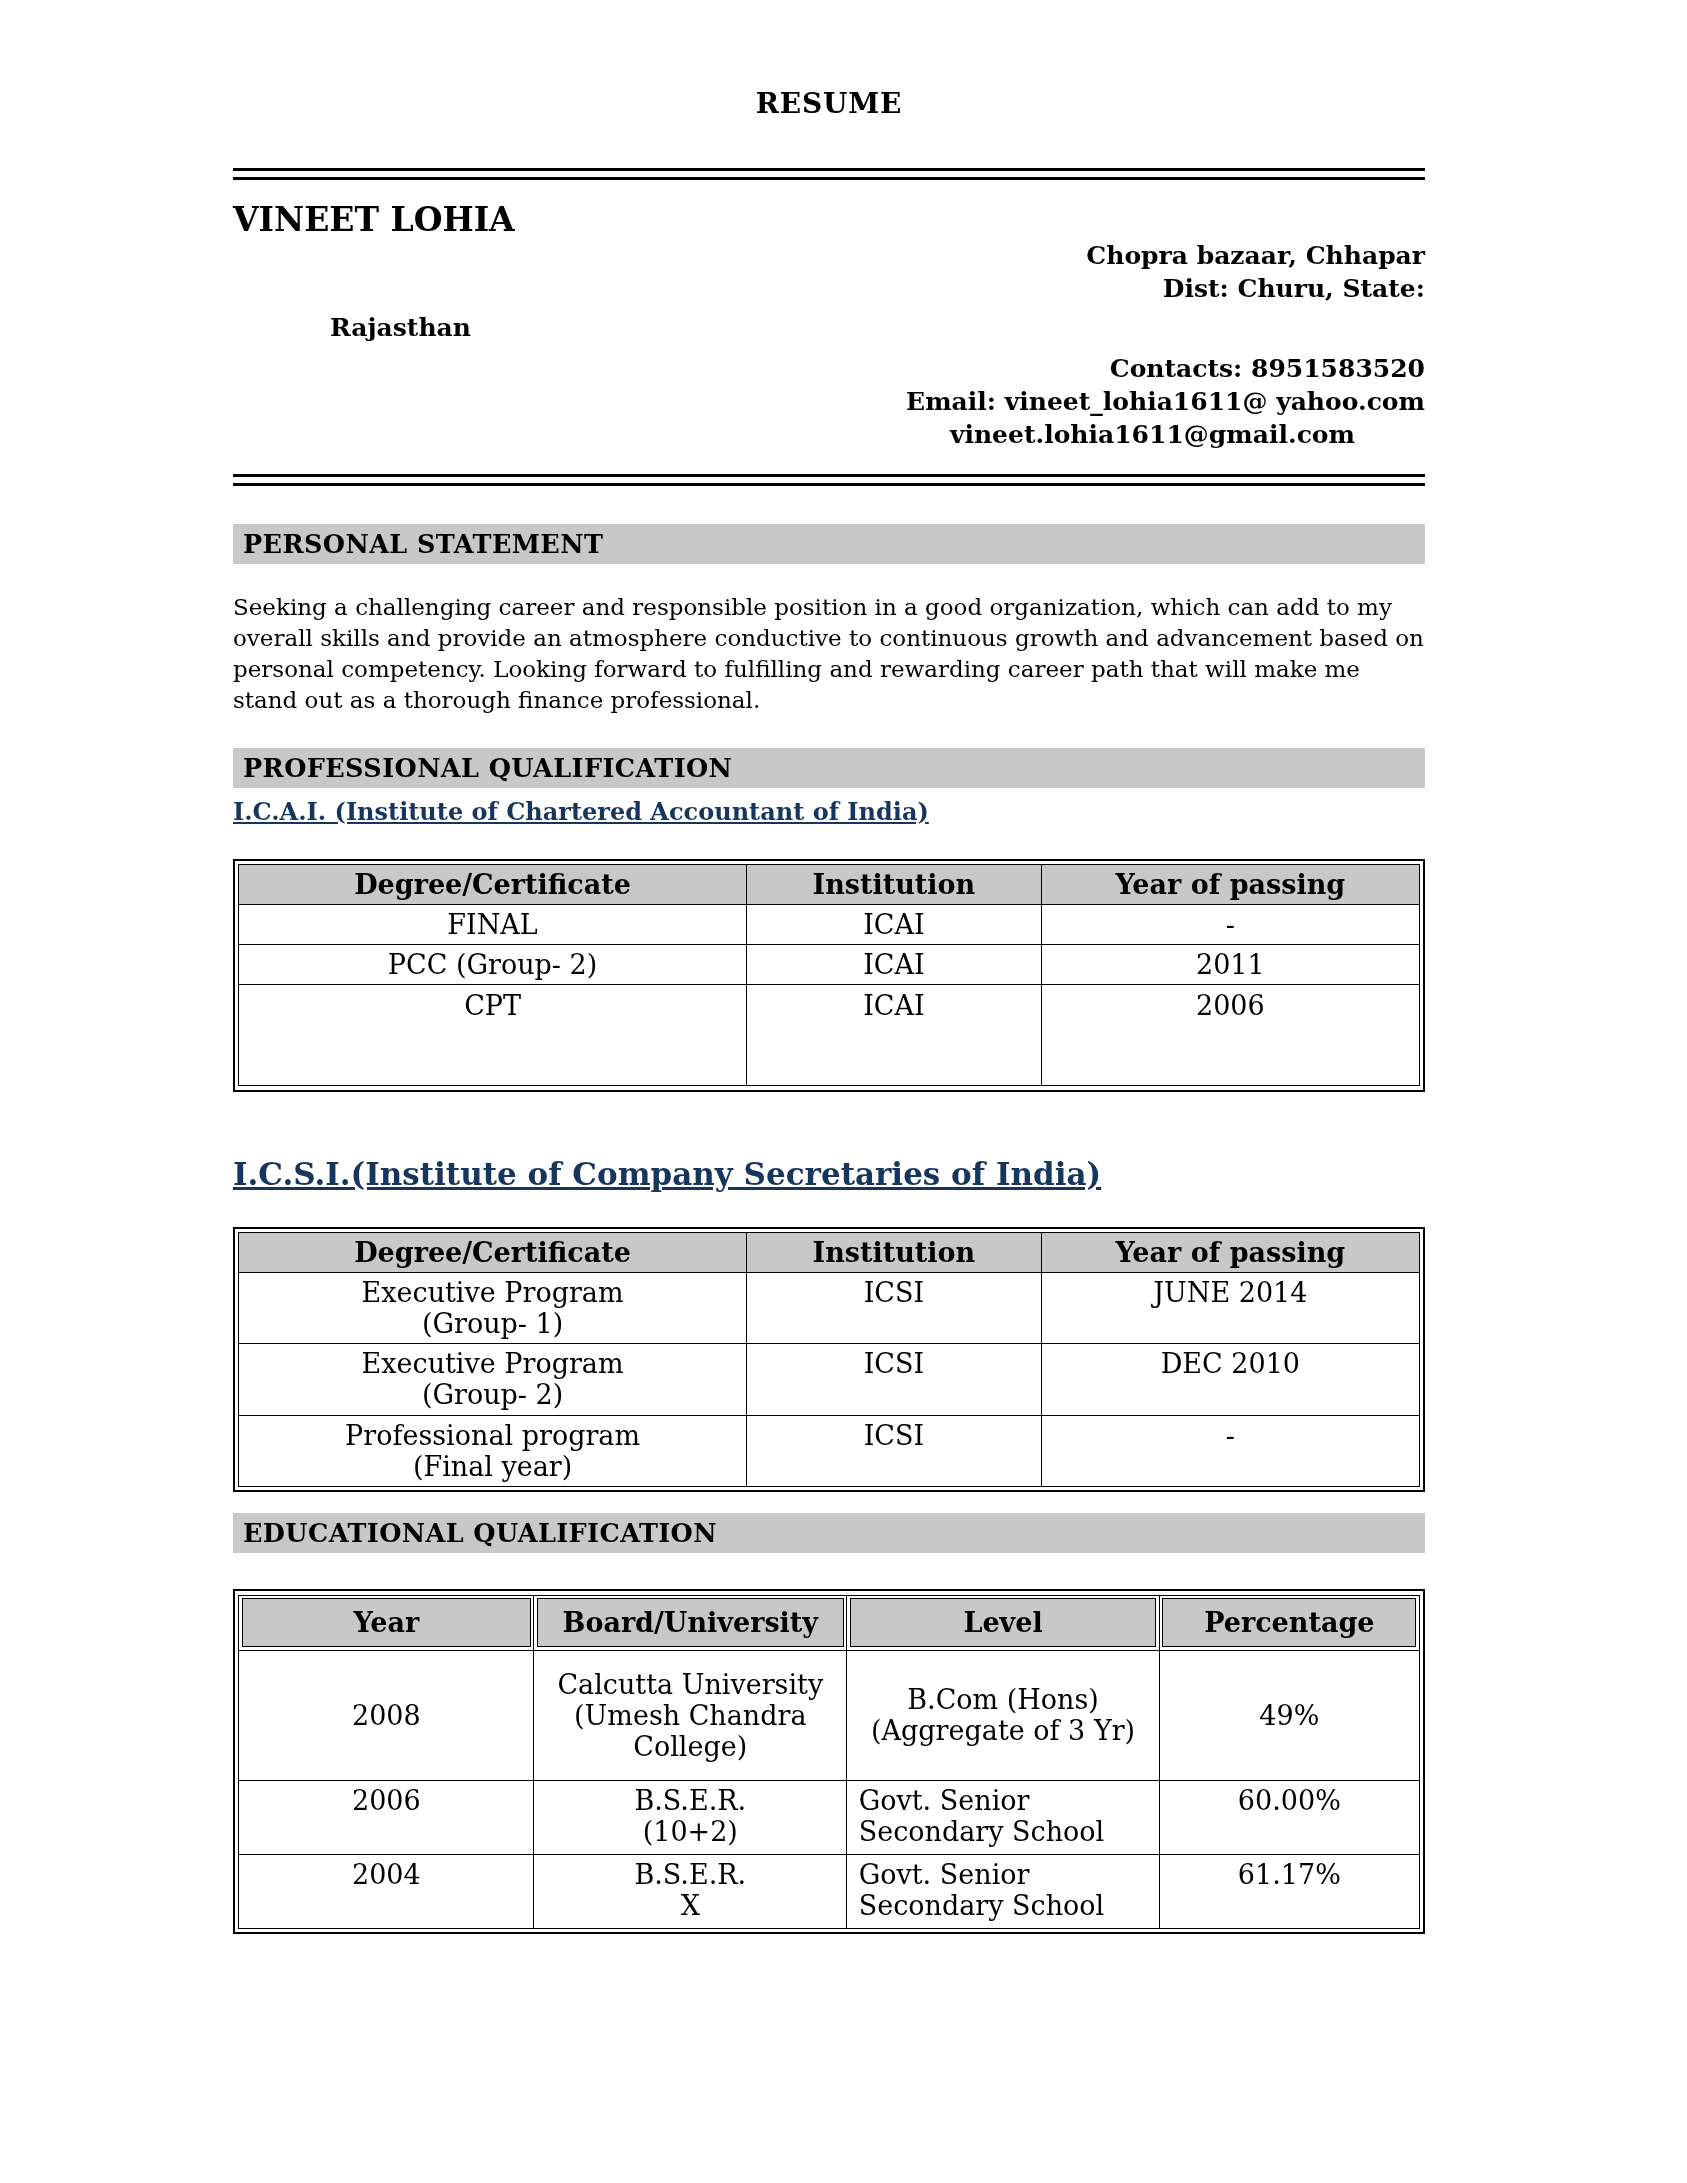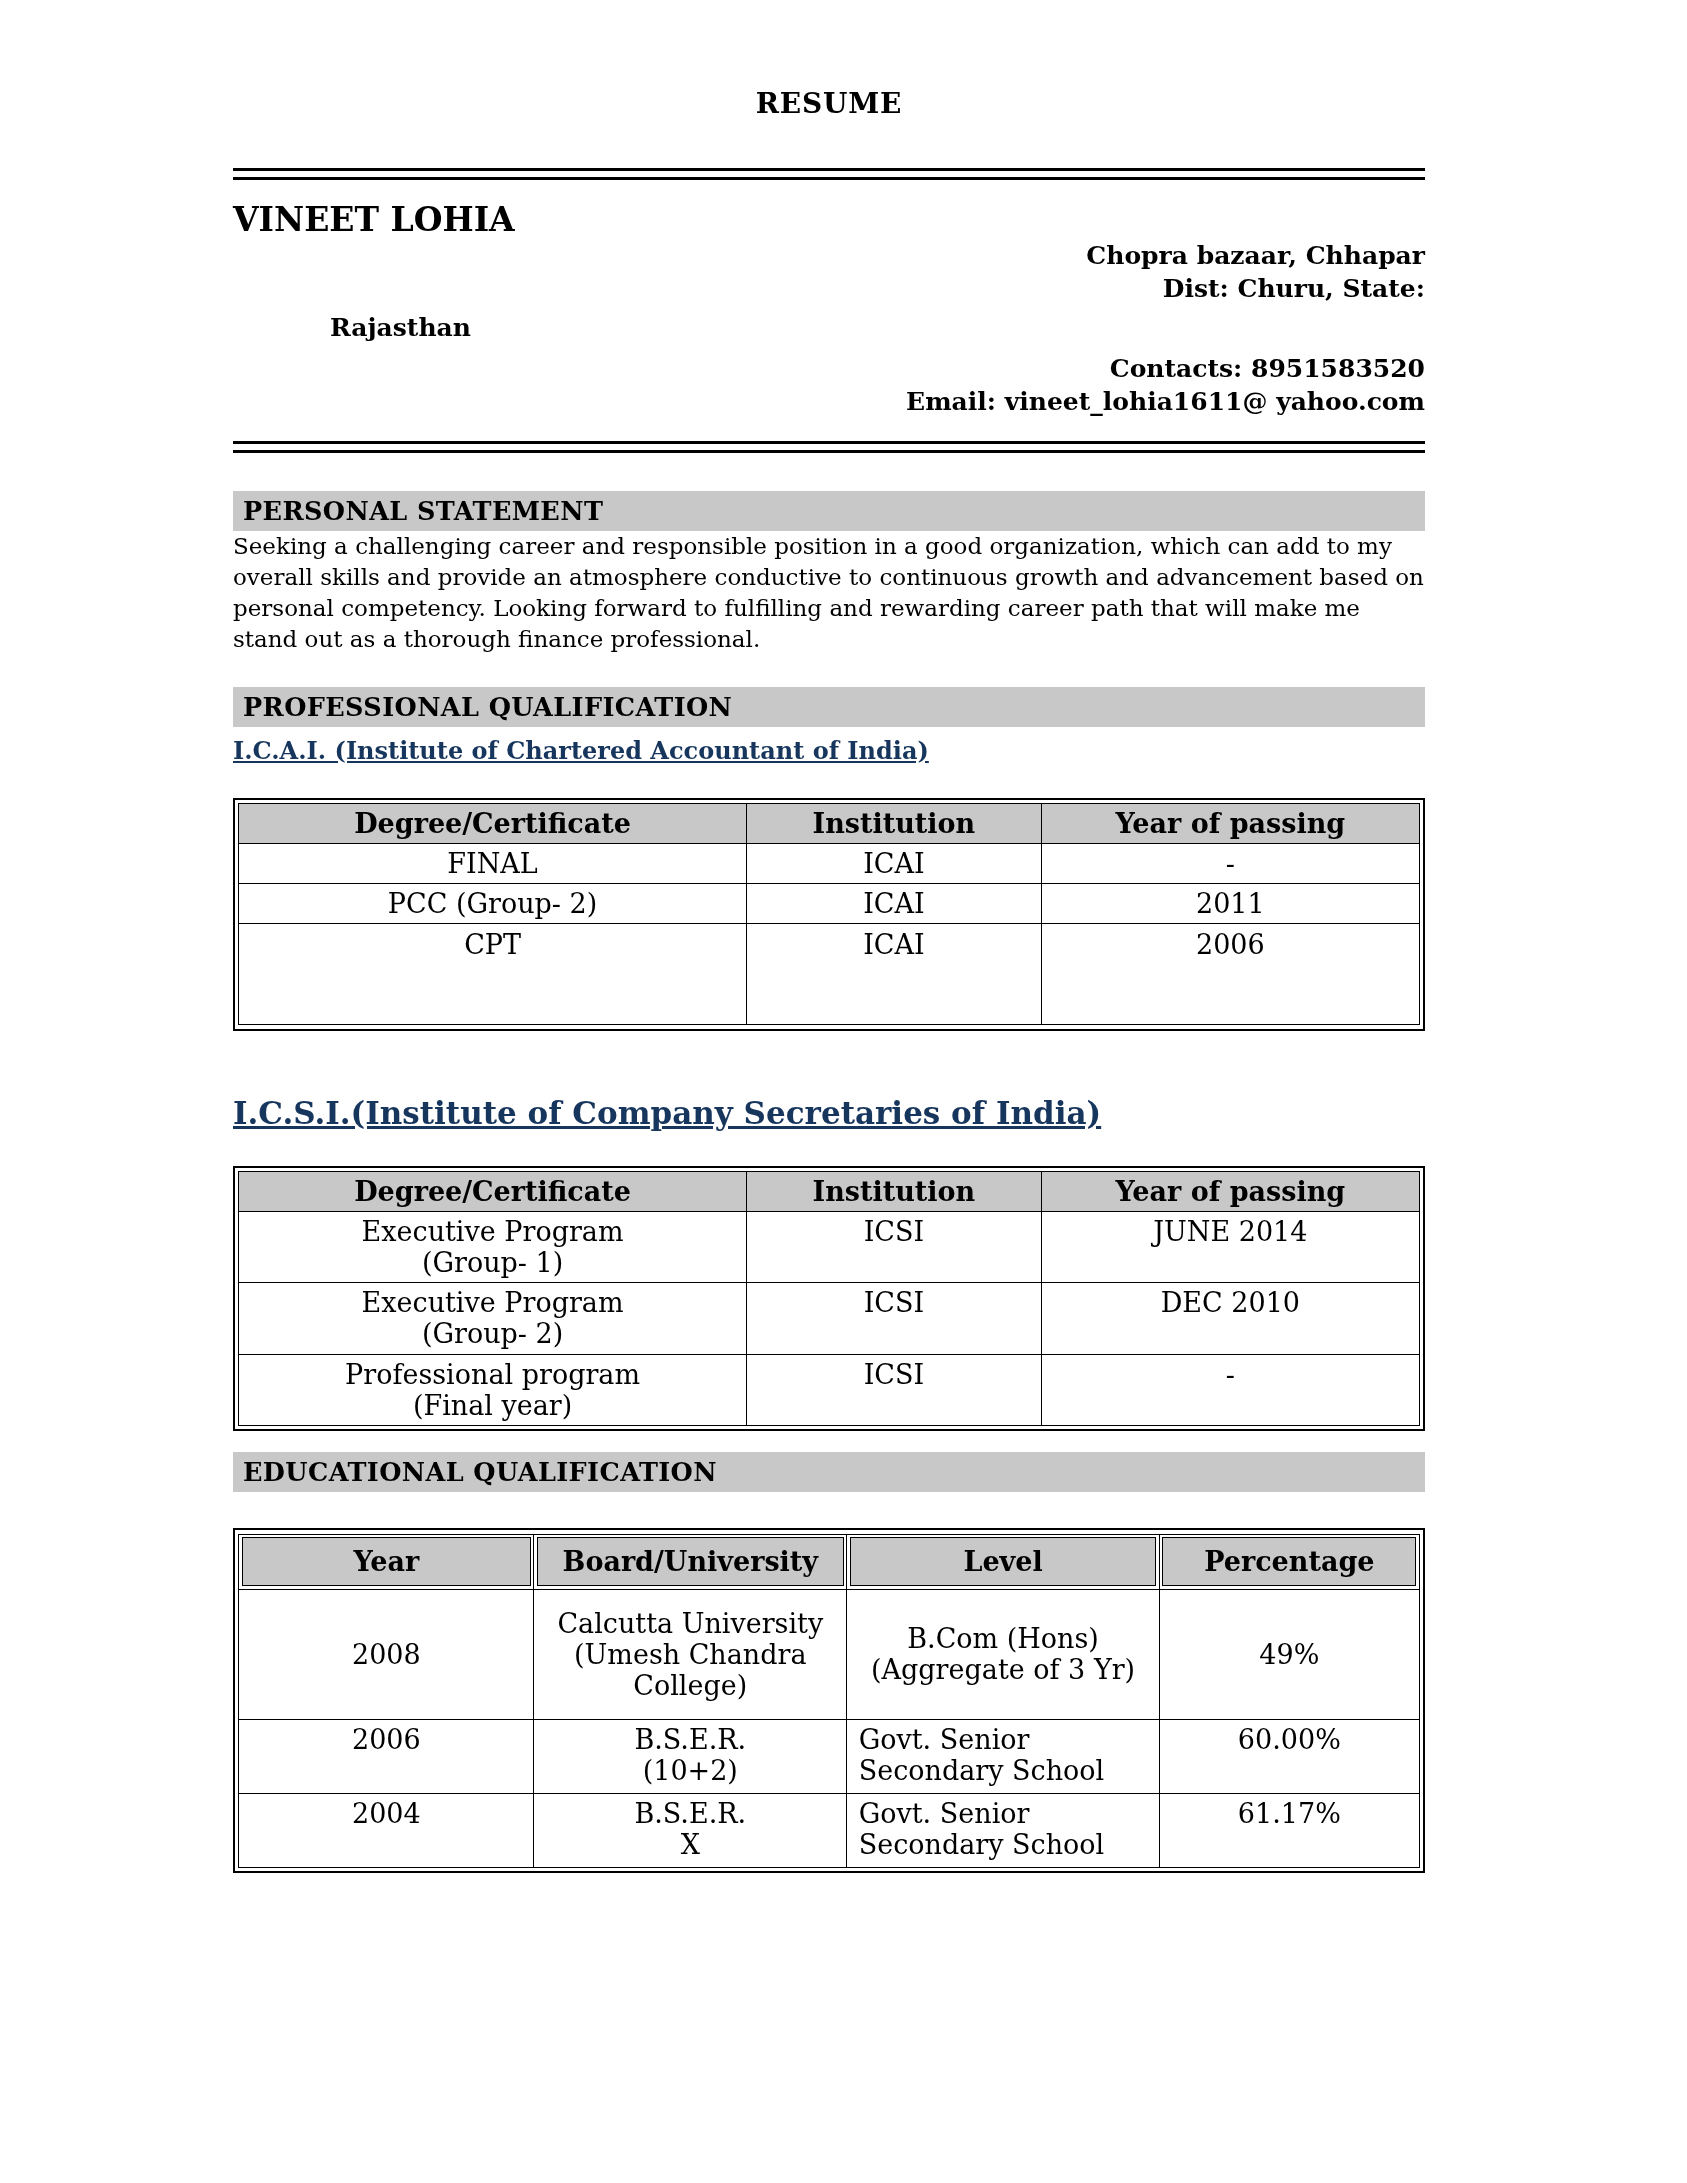--- a/index.html
+++ b/index.html
@@ -51,20 +51,21 @@
     font-size: 25.5px;
     padding: 5px 10px;
     letter-spacing: 0.4px;
   }
   .bar-personal { margin-top: 38px; }
   .bar-professional { margin-top: 33px; }
   .bar-education { margin-top: 21.4px; }
   .statement {
     font-size: 23px;
     line-height: 1.34;
+    margin-top: 28px;
   }
   .link-heading {
     display: inline-block;
     color: var(--link-blue, #17365d);
     font-weight: bold;
     text-decoration: underline;
     font-size: 24px;
     margin-top: 8.2px;
     cursor: pointer;
   }
@@ -131,20 +132,21 @@
 
   <div class="double-rule rule-1"></div>
 
   <div class="candidate-name">VINEET LOHIA</div>
 
   <div class="addr-right">Chopra bazaar, Chhapar</div>
   <div class="addr-right">Dist: Churu, State:</div>
   <div class="rajasthan-line">Rajasthan</div>
   <div class="addr-right">Contacts: 8951583520</div>
   <div class="addr-right">Email: vineet_lohia1611@ yahoo.com</div>
+  <div class="addr-right gmail-line">vineet.lohia1611@gmail.com</div>
 
   <div class="double-rule rule-2"></div>
 
   <div class="section-bar bar-personal">PERSONAL STATEMENT</div>
 
   <div class="statement">Seeking a challenging career and responsible position in a good organization, which can add to my overall skills and provide an atmosphere conductive to continuous growth and advancement based on personal competency. Looking forward to fulfilling and rewarding career path that will make me stand out as a thorough finance professional.</div>
 
   <div class="section-bar bar-professional">PROFESSIONAL QUALIFICATION</div>
 
   <div>

